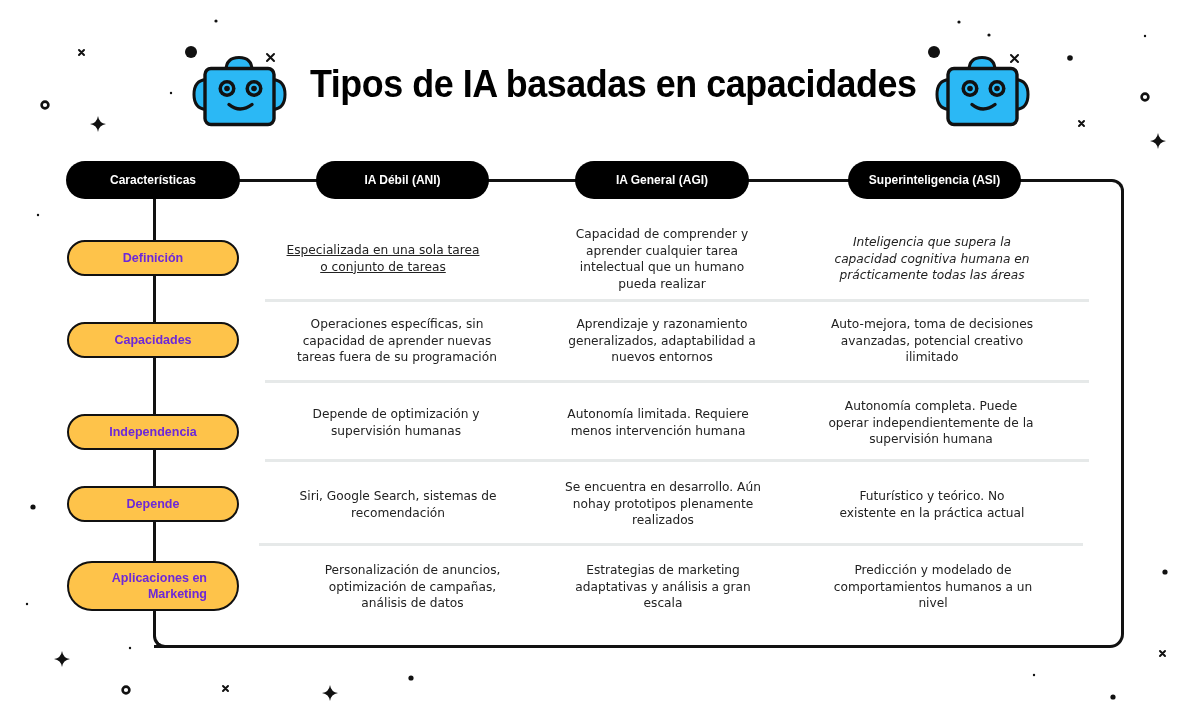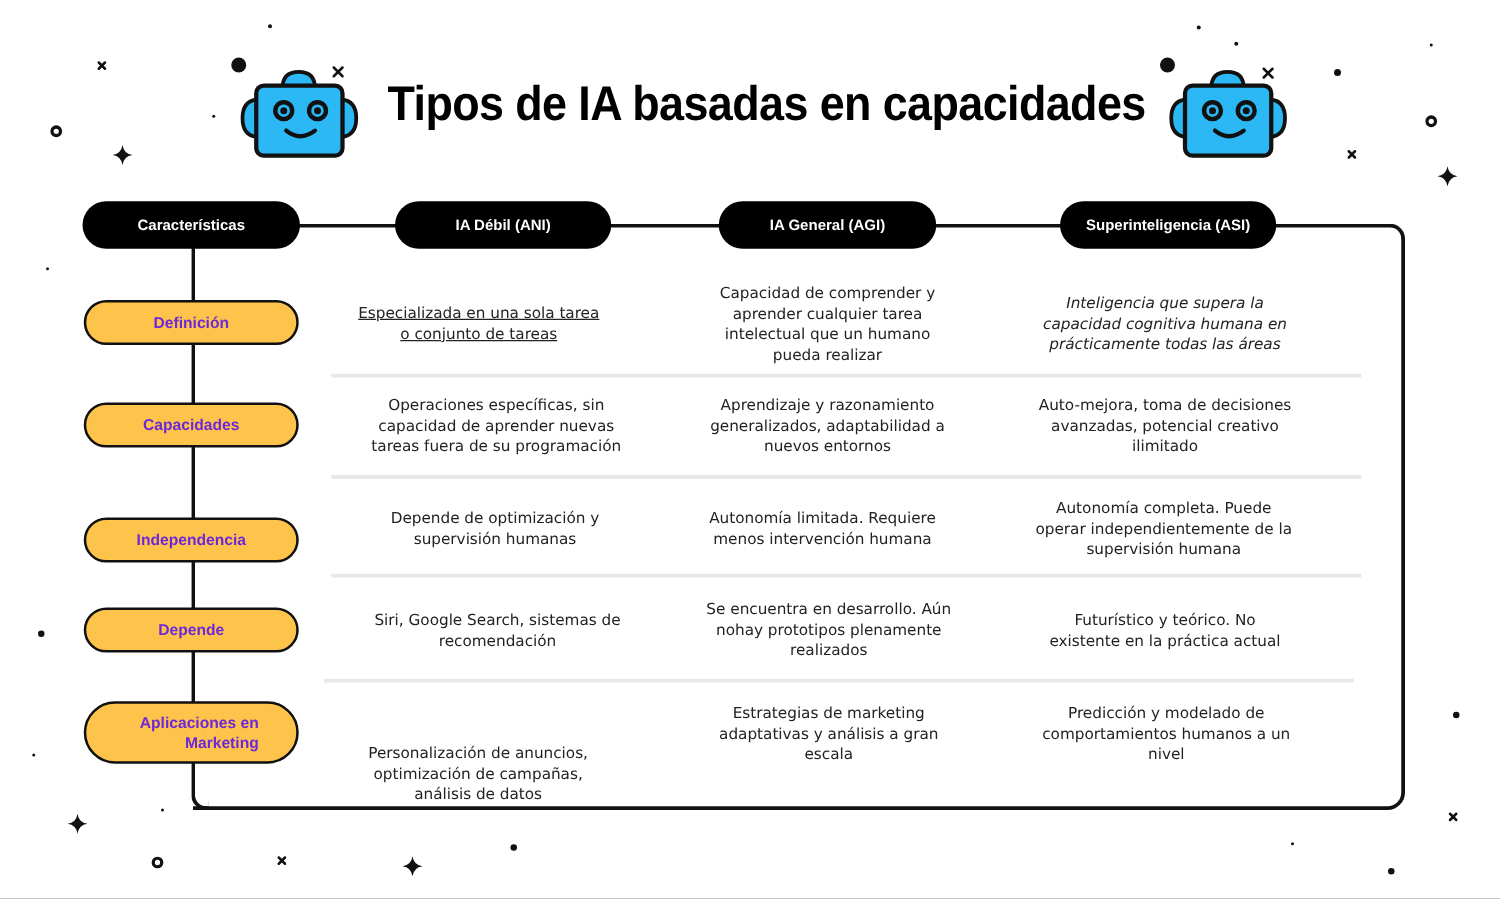--- a/index.html
+++ b/index.html
@@ -127,15 +127,15 @@
 <div class="cell" style="left:822px;top:316px;width:220px;">Auto-mejora, toma de decisiones avanzadas, potencial creativo ilimitado</div>
 
 <div class="cell" style="left:296px;top:406px;width:200px;">Depende de optimización y supervisión humanas</div>
 <div class="cell" style="left:560px;top:406px;width:196px;">Autonomía limitada. Requiere menos intervención humana</div>
 <div class="cell" style="left:826px;top:398px;width:210px;">Autonomía completa. Puede operar independientemente de la supervisión humana</div>
 
 <div class="cell" style="left:289px;top:488px;width:218px;">Siri, Google Search, sistemas de recomendación</div>
 <div class="cell" style="left:558px;top:479px;width:210px;">Se encuentra en desarrollo. Aún nohay prototipos plenamente realizados</div>
 <div class="cell" style="left:834px;top:488px;width:196px;">Futurístico y teórico. No existente en la práctica actual</div>
 
-<div class="cell" style="left:280px;top:562px;width:205px;margin-top:32px;">Personalización de anuncios, optimización de campañas, análisis de datos</div>
+<div class="cell" style="left:310px;top:562px;width:205px;">Personalización de anuncios, optimización de campañas, análisis de datos</div>
 <div class="cell" style="left:558px;top:562px;width:210px;">Estrategias de marketing adaptativas y análisis a gran escala</div>
 <div class="cell" style="left:830px;top:562px;width:206px;">Predicción y modelado de comportamientos humanos a un nivel</div>
 
 </body></html>

